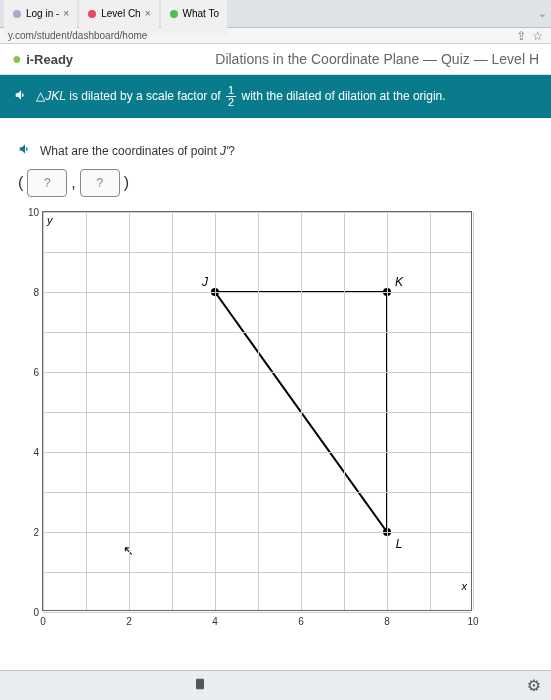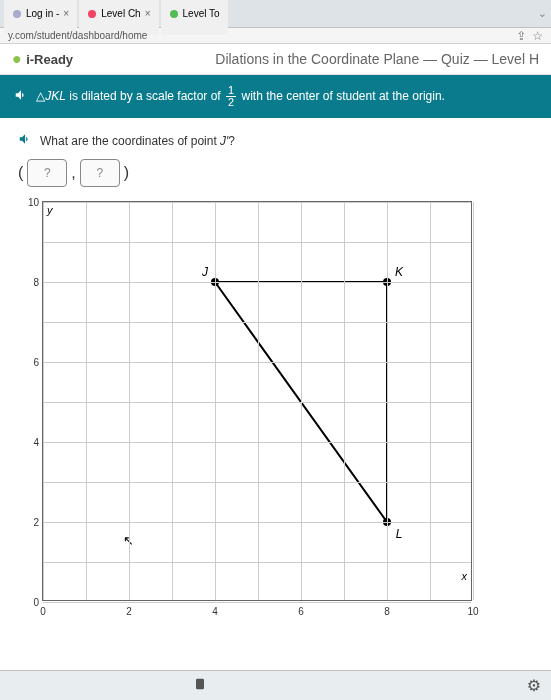--- a/index.html
+++ b/index.html
@@ -12,21 +12,21 @@
 .url { flex: 1; font-size: 10px; color: #555; }
 .bar-icon { color: #777; font-size: 12px; }
 .app-header { background: #fff; padding: 6px 12px; display: flex; justify-content: space-between; align-items: center; border-bottom: 1px solid #e0e0e0; }
 .brand { font-size: 13px; color: #444; font-weight: bold; }
 .lesson-title { font-size: 14px; color: #666; }
 .question-bar { background: #0a7b8c; color: #fff; padding: 10px 14px; font-size: 12px; display: flex; align-items: center; gap: 8px; }
 .speaker { width: 14px; height: 14px; }
 .frac { display: inline-flex; flex-direction: column; align-items: center; vertical-align: middle; line-height: 1; margin: 0 2px; }
 .frac-top { border-bottom: 1px solid #fff; padding: 0 2px; font-size: 11px; }
 .frac-bot { padding: 0 2px; font-size: 11px; }
-.content { background: #fff; padding: 14px 18px; height: 560px; position: relative; }
+.content { background: #fff; padding: 24px 18px; height: 560px; position: relative; }
 .subq { display: flex; align-items: center; gap: 8px; font-size: 12px; color: #333; margin-bottom: 10px; }
 .subq .speaker-svg { color: #0a7b8c; }
 .answer-row { display: flex; align-items: center; gap: 4px; font-size: 16px; color: #333; margin-bottom: 14px; }
 .answer-box { display: inline-flex; align-items: center; justify-content: center; border: 1px solid #888; border-radius: 4px; width: 40px; height: 28px; font-size: 12px; color: #888; background: #fafafa; }
 .graph-wrap { width: 430px; height: 400px; border: 1px solid #666; position: relative; background: #fff; }
 .grid-line-v, .grid-line-h { position: absolute; background: #ccc; }
 .grid-line-v { width: 1px; height: 100%; top: 0; }
 .grid-line-h { height: 1px; width: 100%; left: 0; }
 .axis-label-x { position: absolute; font-size: 10px; color: #333; transform: translateX(-50%); }
 .axis-label-y { position: absolute; font-size: 10px; color: #333; transform: translateY(-50%); right: 100%; padding-right: 4px; }
@@ -58,21 +58,21 @@
       </span>
     <span>Level Ch</span>
     <span class="tab-close">×</span>
   </div>
   <div class="tab">
     <span class="tab-icon">
         <svg viewBox="0 0 10 10">
           <circle cx="5" cy="5" r="4" fill="#5b5"></circle>
         </svg>
       </span>
-    <span>Level To</span>
+    <span>What To</span>
   </div>
   <span style="margin-left:auto;color:#888;font-size:11px;">⌄</span>
 </div>
 
 <div class="address-bar-row">
   <span class="url">y.com/student/dashboard/home</span>
   <span class="bar-icon">⇪</span>
   <span class="bar-icon">☆</span>
 </div>
 
@@ -87,21 +87,21 @@
 <div class="question-bar">
   <span>
     <svg class="speaker" viewBox="0 0 24 24" fill="#fff">
         <path d="M3 9v6h4l5 5V4L7 9H3zm13.5 3a4.5 4.5 0 0 0-2.5-4v8a4.5 4.5 0 0 0 2.5-4z"></path>
       </svg>
   </span>
   <span>
     <span>△</span><i>JKL</i><span> is dilated by a scale factor of </span><span class="frac">
         <span class="frac-top">1</span>
         <span class="frac-bot">2</span>
-      </span><span> with the center of student at the origin.</span>
+      </span><span> with the dilated of dilation at the origin.</span>
   </span>
 </div>
 
 <div class="content">
   <div class="subq">
     <span class="speaker-svg">
       <svg width="14" height="14" viewBox="0 0 24 24" fill="#0a7b8c">
           <path d="M3 9v6h4l5 5V4L7 9H3zm13.5 3a4.5 4.5 0 0 0-2.5-4v8a4.5 4.5 0 0 0 2.5-4z"></path>
         </svg>
     </span>

